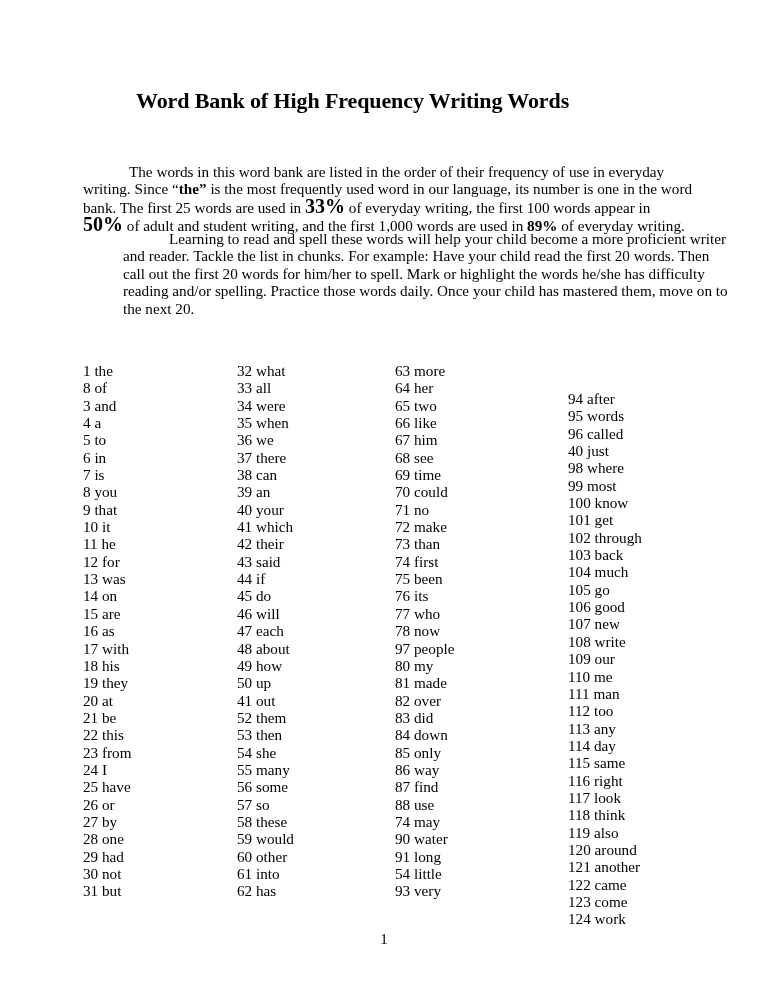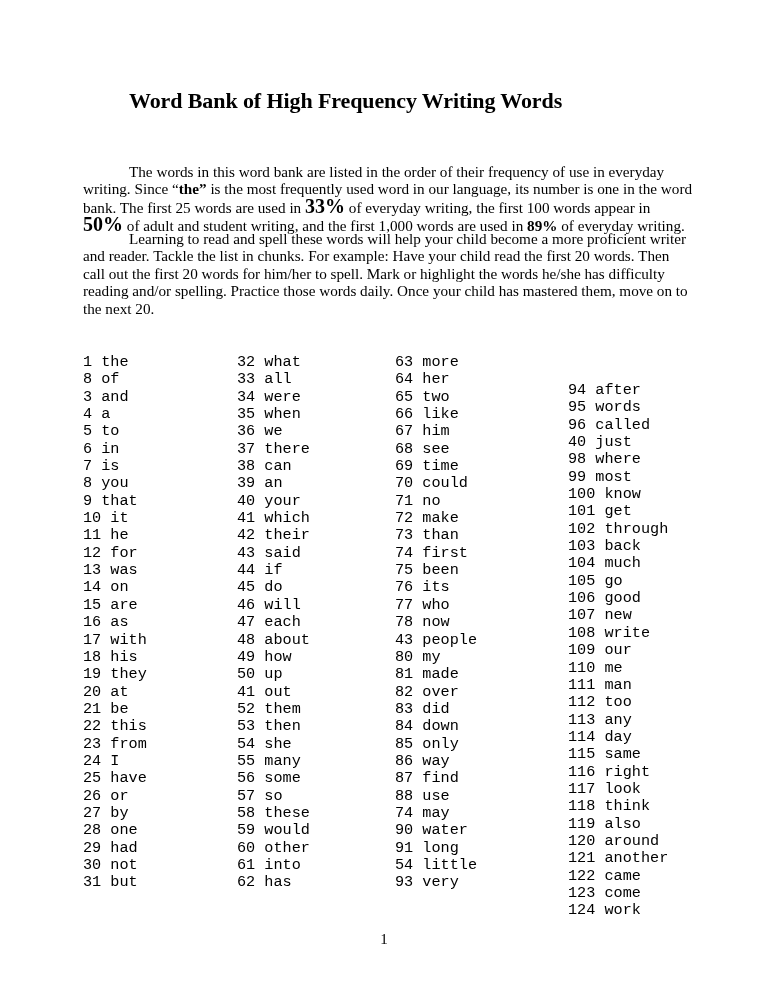--- a/index.html
+++ b/index.html
@@ -2,39 +2,39 @@
 <html><head>
   <meta charset="utf-8">
   <style>
     html, body { margin: 0; padding: 0; background: #ffffff; }
     body {
       width: 768px; height: 994px; position: relative; overflow: hidden;
       font-family: "Liberation Serif", "DejaVu Serif", serif;
       color: #000000;
     }
     .page-title {
-      position: absolute; left: 129px; top: 88px;
+      position: absolute; left: 136px; top: 88px;
       font-size: 22px; font-weight: bold; white-space: nowrap;
       letter-spacing: -0.1px;
       text-align: center;
     }
     .para {
       position: absolute; left: 83px; width: 610px;
       font-size: 15.2px; line-height: 17.4px;
     }
     .para1 { top: 163px; }
-    .para2 { top: 230px; }
+    .para2 { top: 230px; margin-left: 40px; }
     .indent { display: inline-block; width: 46px; }
     .big { font-size: 20px; font-weight: bold; }
     .columns {
       position: absolute; top: 350px; left: 83px;
     }
     .col {
-      position: absolute; top: 4px; width: 140px;
-      font-size: 15.2px; line-height: 17.35px; font-family: Liberation Mono, monospace;
+      position: absolute; top: 12px; width: 140px;
+      font-size: 15.2px; line-height: 17.35px;
     }
     .col div { white-space: nowrap; }
     .col-1 { left: 0px; }
     .col-2 { left: 154px; }
     .col-3 { left: 312px; }
     .col-4 { left: 485px; margin-top: 28px; }
     .page-number {
       position: absolute; top: 931px; left: 0; width: 768px;
       text-align: center; font-size: 15px;
     }
@@ -125,21 +125,21 @@
       <div>69 time</div>
       <div>70 could</div>
       <div>71 no</div>
       <div>72 make</div>
       <div>73 than</div>
       <div>74 first</div>
       <div>75 been</div>
       <div>76 its</div>
       <div>77 who</div>
       <div>78 now</div>
-      <div>43 people</div>
+      <div>97 people</div>
       <div>80 my</div>
       <div>81 made</div>
       <div>82 over</div>
       <div>83 did</div>
       <div>84 down</div>
       <div>85 only</div>
       <div>86 way</div>
       <div>87 find</div>
       <div>88 use</div>
       <div>74 may</div>

